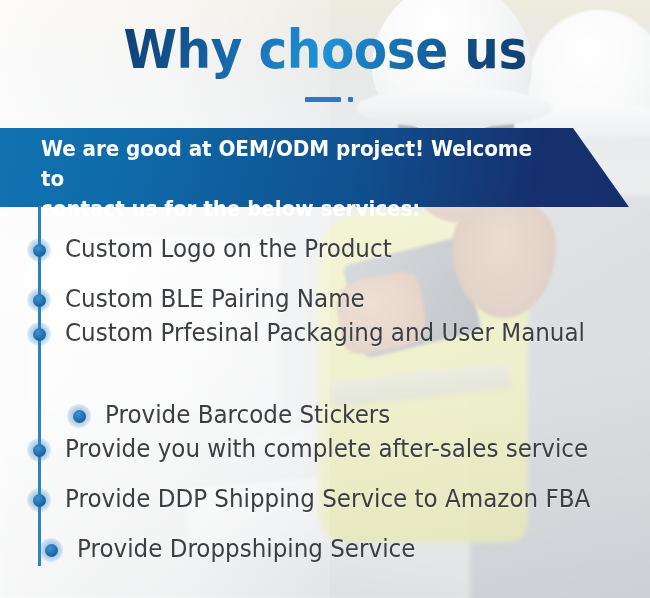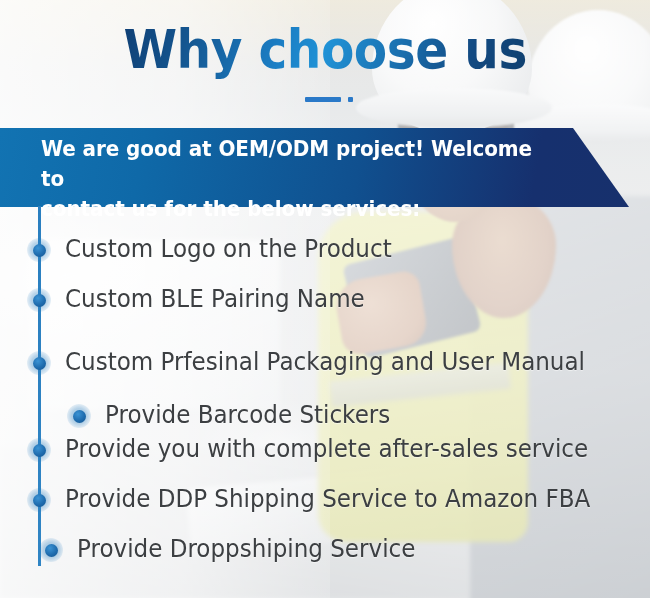--- a/index.html
+++ b/index.html
@@ -339,21 +339,21 @@
       <div class="list-item" style="top: 224px;">
         <span class="bullet"></span>
         <span class="bullet-core"></span>
         <span class="item-label">Custom Logo on the Product</span>
       </div>
       <div class="list-item" style="top: 274px;">
         <span class="bullet"></span>
         <span class="bullet-core"></span>
         <span class="item-label">Custom BLE Pairing Name</span>
       </div>
-      <div class="list-item" style="top: 337px;">
+      <div class="list-item" style="top: 308px;">
         <span class="bullet"></span>
         <span class="bullet-core"></span>
         <span class="item-label">Custom Prfesinal Packaging and User Manual</span>
       </div>
       <div class="list-item" style="top: 390px; margin-left: 40px;">
         <span class="bullet"></span>
         <span class="bullet-core"></span>
         <span class="item-label">Provide Barcode Stickers</span>
       </div>
       <div class="list-item" style="top: 424px;">

